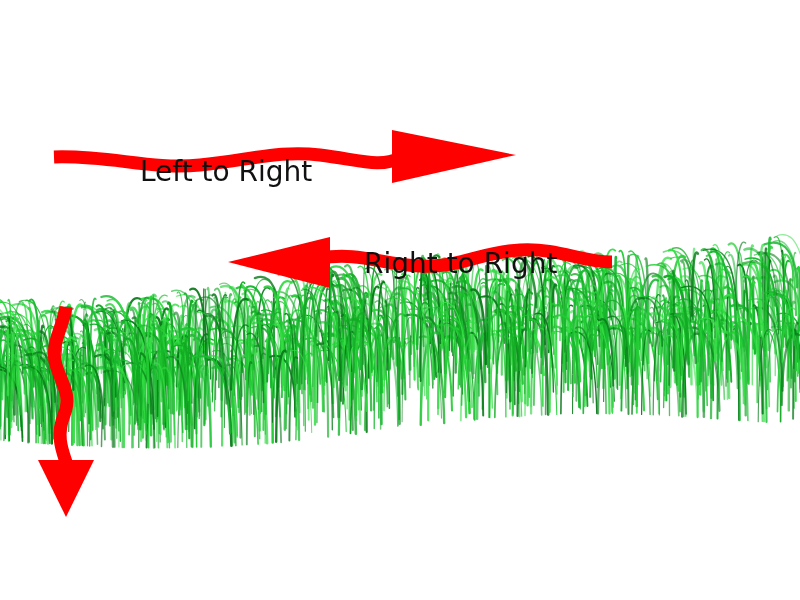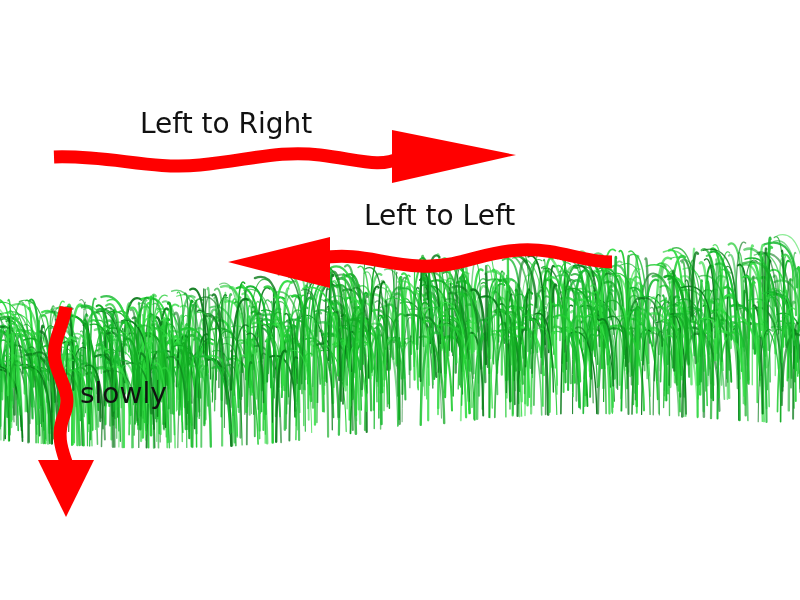--- a/index.html
+++ b/index.html
@@ -1,18 +1,18 @@
 <!DOCTYPE html>
 <html><head>
 <meta charset="utf-8">
 <style>
   html,body{margin:0;padding:0;background:#ffffff;}
   #stage{position:relative;width:800px;height:600px;overflow:hidden;background:#fff;font-family:"DejaVu Sans","Liberation Sans",sans-serif;}
   svg{position:absolute;left:0;top:0;}
-  .label{position:absolute;color:#111;font-size:28px;line-height:1;white-space:nowrap;}
+  .label{position:absolute;color:#111;font-size:28px;line-height:1;white-space:nowrap;margin-top:48px;}
 </style>
 </head>
 <body>
 
 <div id="stage">
 
   <svg id="grass" width="800" height="600" viewBox="0 0 800 600">
       <path d="M396.4,308.8 Q391.3,298.8 390.9,356.9" fill="none" stroke="#0a7a1a" stroke-width="1.81" stroke-linecap="round" opacity="0.59"></path>
       <path d="M713.3,299.6 Q710.1,289.6 709.9,368.4" fill="none" stroke="#33dd44" stroke-width="2.05" stroke-linecap="round" opacity="0.58"></path>
       <path d="M406.5,278.6 Q397.3,268.6 396.5,365.7" fill="none" stroke="#0a7a1a" stroke-width="1.78" stroke-linecap="round" opacity="0.63"></path>
@@ -1427,15 +1427,14 @@
       <polygon points="330,237 228,262 330,288" fill="#ff0000"></polygon>
     </g>
 
     <g>
       <path d="M66,307 C62,330 50,345 56,365 C62,385 72,395 64,415 C56,435 62,450 66,462" fill="none" stroke="#ff0000" stroke-width="13" stroke-linecap="butt"></path>
       <polygon points="38,460 94,460 66,517" fill="#ff0000"></polygon>
     </g>
   </svg>
 
   <div class="label" style="left:140px;top:110px;">Left to Right</div>
-  <div class="label" style="left:364px;top:202px;">Left to Left</div>
-  <div class="label" style="left:80px;top:380px;">slowly</div>
+  <div class="label" style="left:364px;top:202px;">Right to Right</div>
 </div>
 
 </body></html>

